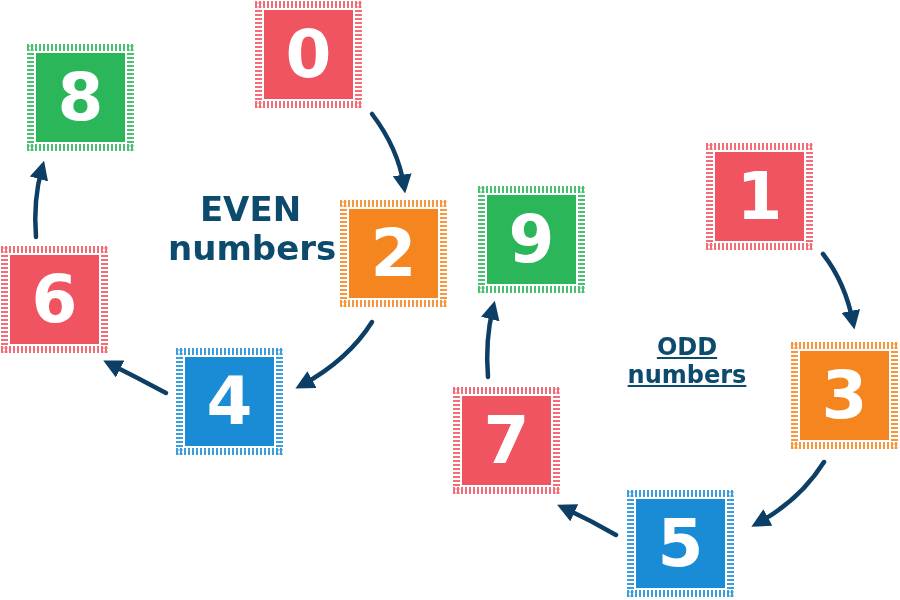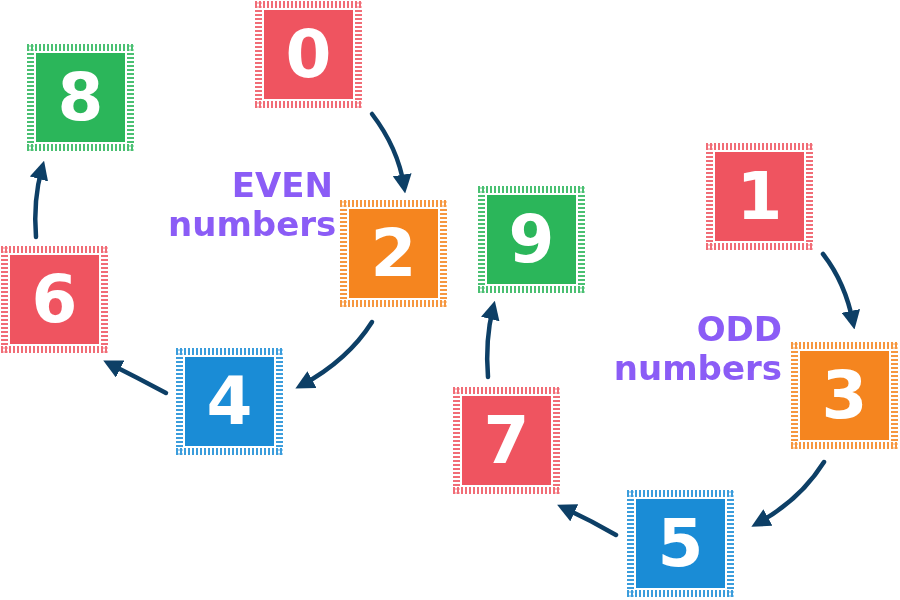--- a/index.html
+++ b/index.html
@@ -4,22 +4,22 @@
 <style>
   html, body { margin:0; padding:0; }
   body { width:900px; height:600px; background:#ffffff; position:relative; overflow:hidden;
          font-family:"DejaVu Sans","Liberation Sans",sans-serif; }
   .tile { position:absolute; width:107px; height:107px; box-sizing:border-box; }
   .tile .frame { position:absolute; inset:0; }
   .tile .inner { position:absolute; left:9px; top:9px; right:9px; bottom:9px;
                  display:flex; align-items:center; justify-content:center; }
   .tile .digit { color:#ffffff; font-family:"DejaVu Sans","Liberation Sans",sans-serif;
                  font-weight:bold; font-size:66px; line-height:1; }
-  .label { position:absolute; color:#8b5cf6; font-family:"DejaVu Sans","Liberation Sans",sans-serif;
-           font-weight:bold; text-align:right; line-height:1.15; }
+  .label { position:absolute; color:#0c4a6e; font-family:"DejaVu Sans","Liberation Sans",sans-serif;
+           font-weight:bold; text-align:center; line-height:1.15;margin-top:24px; }
   .label .l1, .label .l2 { display:block; }
   svg.arrows { position:absolute; left:0; top:0; width:900px; height:600px; pointer-events:none; }
 </style>
 </head>
 <body>
 
 <svg class="arrows" viewBox="0 0 900 600">
   <defs>
     <marker id="ah" viewBox="0 0 10 10" refX="6" refY="5" markerWidth="4.2" markerHeight="4.2" orient="auto">
       <path d="M0,0 L10,5 L0,10 z" fill="#0d3f66"></path>
@@ -104,16 +104,16 @@
     <div class="frame" style="background: repeating-linear-gradient(90deg, rgb(43, 182, 90) 0px, rgb(43, 182, 90) 2px, rgba(255, 255, 255, 0.55) 2px, rgba(255, 255, 255, 0.55) 4px) center top / 100% 7px no-repeat, repeating-linear-gradient(90deg, rgb(43, 182, 90) 0px, rgb(43, 182, 90) 2px, rgba(255, 255, 255, 0.55) 2px, rgba(255, 255, 255, 0.55) 4px) center bottom / 100% 7px no-repeat, repeating-linear-gradient(0deg, rgb(43, 182, 90) 0px, rgb(43, 182, 90) 2px, rgba(255, 255, 255, 0.55) 2px, rgba(255, 255, 255, 0.55) 4px) left center / 7px 100% no-repeat, repeating-linear-gradient(0deg, rgb(43, 182, 90) 0px, rgb(43, 182, 90) 2px, rgba(255, 255, 255, 0.55) 2px, rgba(255, 255, 255, 0.55) 4px) right center / 7px 100% no-repeat; opacity: 0.85;"></div>
     <div class="inner" style="background: rgb(43, 182, 90);">
       <span class="digit">9</span>
     </div>
   </div>
 
 <div class="label" style="left:168px; top:166px; width:165px; font-size:34px;">
   <span class="l1">EVEN</span>
   <span class="l2">numbers</span>
 </div>
-<div class="label" style="left:592px; top:310px; width:190px; font-size:34px;">
+<div class="label" style="left:592px; top:310px; width:190px; font-size:24px;text-decoration:underline;">
   <span class="l1">ODD</span>
   <span class="l2">numbers</span>
 </div>
 
 </body></html>

